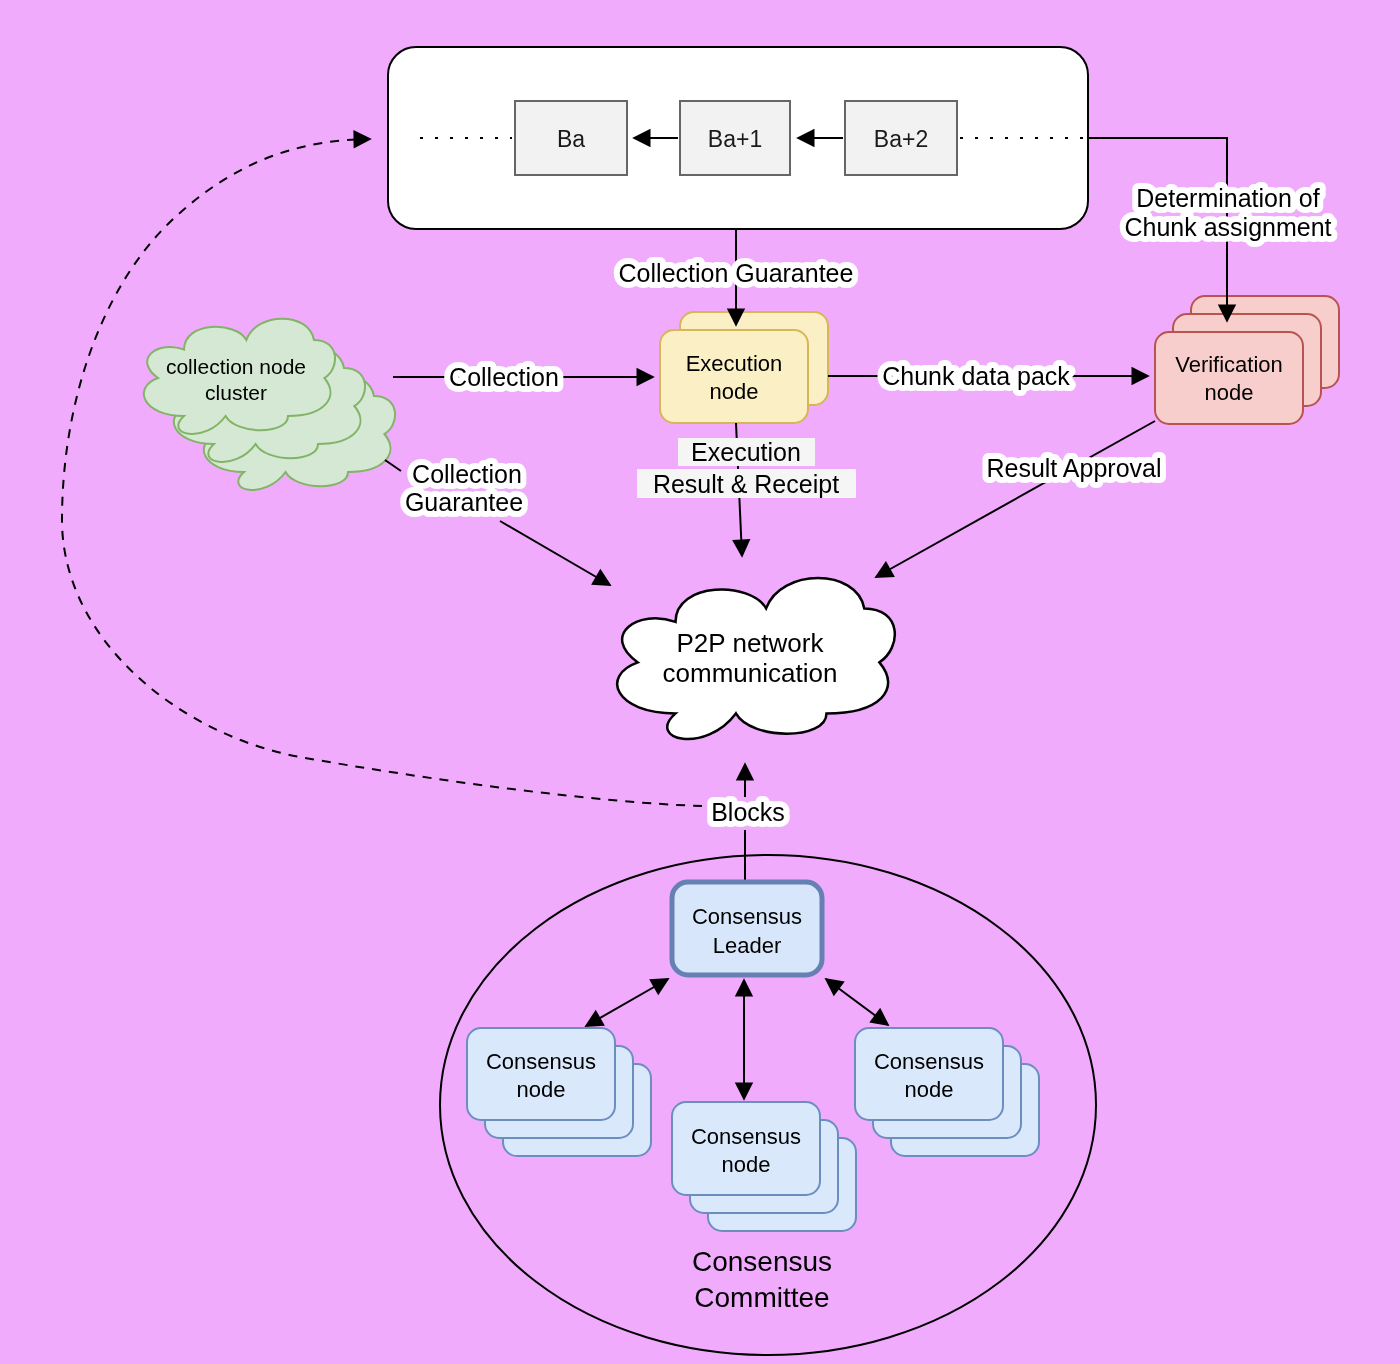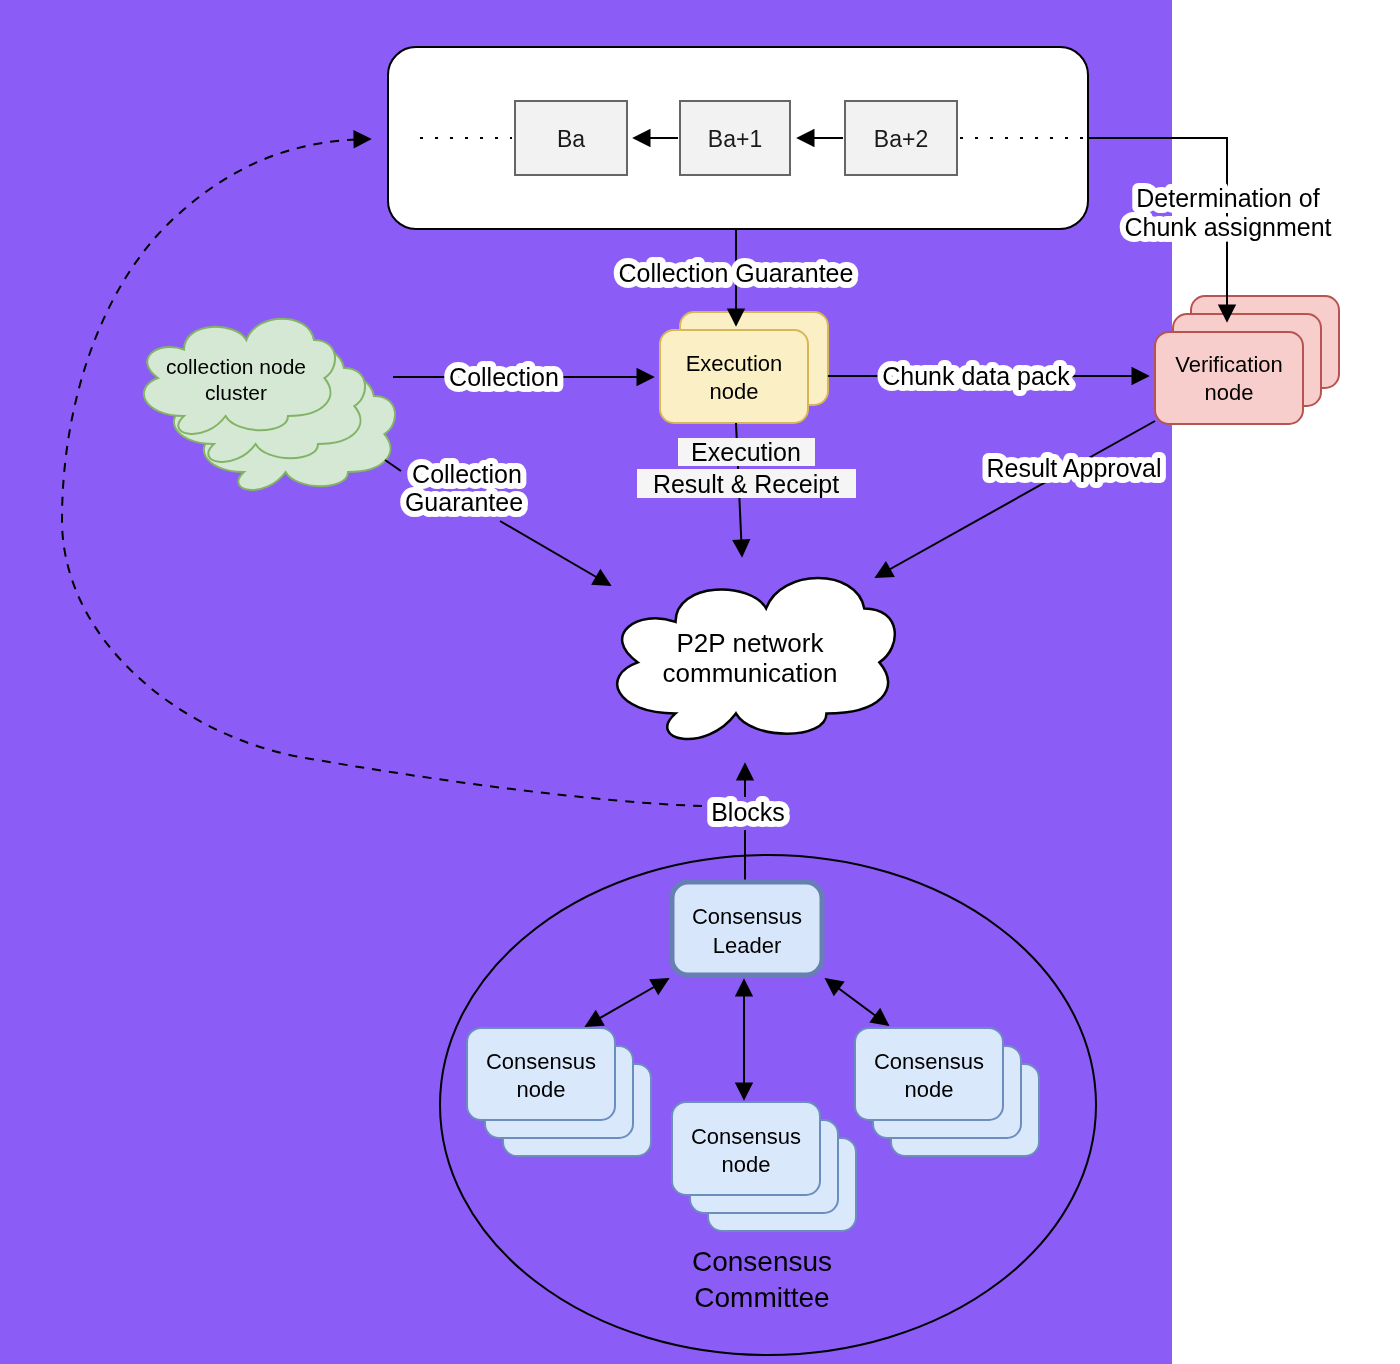--- a/index.html
+++ b/index.html
@@ -1,16 +1,16 @@
 <!DOCTYPE html>
 <html><head>
 <meta charset="utf-8">
 <style>
   html,body{margin:0;padding:0;background:#ffffff;}
-  .stage{width:1172px;height:1364px;position:relative;background:#8b5cf6;}
+  .stage{width:1400px;height:1364px;position:relative;background:#f0abfc;}
   svg{display:block;}
   text{font-family:"Liberation Sans","DejaVu Sans",sans-serif;fill:#000;}
   .node-label{font-size:22px;text-anchor:middle;}
   .block-label{font-size:23px;text-anchor:middle;fill:#1a1a1a;}
   .cloud-label{font-size:21px;text-anchor:middle;}
   .p2p-label{font-size:26px;text-anchor:middle;}
   .edge-label{font-size:25px;text-anchor:middle;paint-order:stroke;stroke:#ffffff;stroke-width:12px;stroke-linejoin:round;}
   .edge-label-plain{font-size:25px;text-anchor:middle;}
   .committee-label{font-size:28px;text-anchor:middle;}
   .thin{stroke:#000;stroke-width:2;fill:none;}

